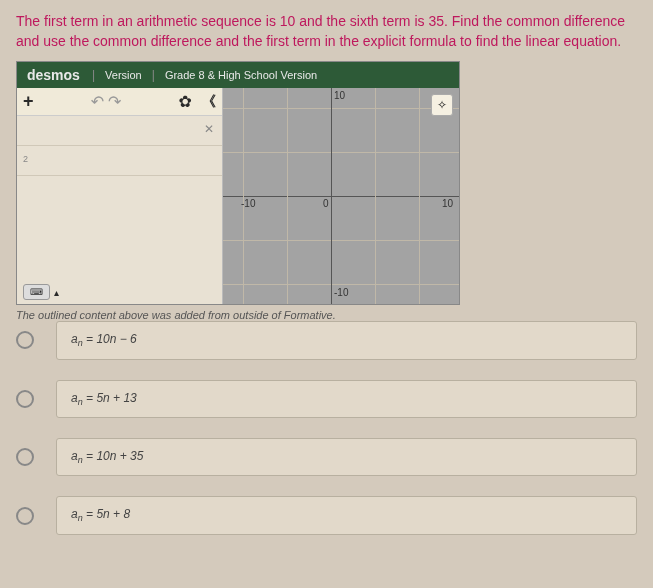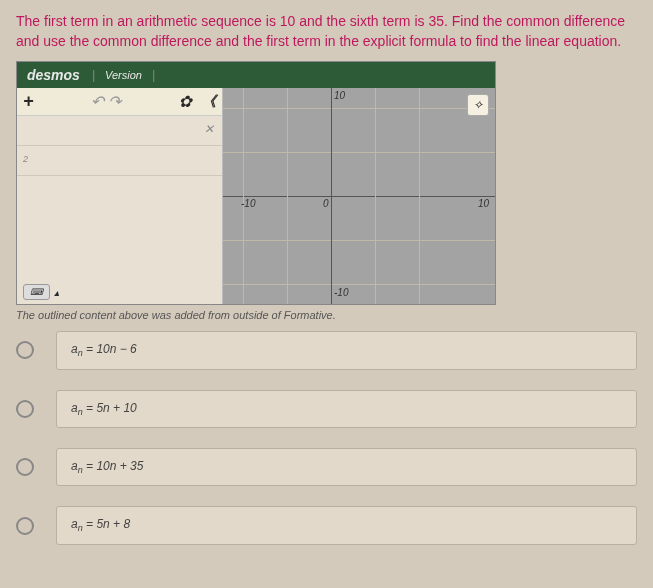--- a/index.html
+++ b/index.html
@@ -12,23 +12,22 @@
       color: #2a2a2a;
     }
     .question-text {
       font-size: 14px;
       line-height: 1.4;
       margin-bottom: 10px;
       color: #be185d;
     }
     .desmos-container {
       border: 1px solid #888;
-      width: 480px;
+      width: 444px;
       margin-bottom: 4px;
-      font-style: italic;
     }
     .desmos-header {
       background: #2d5a37;
       color: #e8e8e8;
       display: flex;
       align-items: center;
       height: 26px;
       font-size: 12px;
     }
     .desmos-brand {
@@ -162,21 +161,21 @@
       display: flex;
       align-items: center;
       justify-content: center;
       font-size: 12px;
       cursor: pointer;
     }
     .attribution {
       font-size: 11px;
       font-style: italic;
       color: #555;
-      margin-bottom: 10px;
+      margin-bottom: 0;
     }
     .answer-row {
       display: flex;
       align-items: center;
       margin-bottom: 20px;
     }
     .radio-circle {
       width: 18px;
       height: 18px;
       border: 2px solid #888;
@@ -204,20 +203,21 @@
 <body>
 
 <div class="question-text">The first term in an arithmetic sequence is 10 and the sixth term is 35. Find the common difference and use the common difference and the first term in the explicit formula to find the linear equation.</div>
 
 <div class="desmos-container">
   <div class="desmos-header">
     <span class="desmos-brand">desmos</span>
     <span class="desmos-divider">|</span>
     <span class="desmos-tab">Version</span>
     <span class="desmos-divider">|</span>
+    <span class="desmos-tab">Grade 8 &amp; High School Version</span>
   </div>
   <div class="desmos-body">
     <div class="desmos-sidebar">
       <div class="sidebar-toolbar">
         <span class="toolbar-plus">+</span>
         <span class="toolbar-undo-redo">
           <span>↶</span>
           <span>↷</span>
         </span>
         <span class="toolbar-right">
@@ -264,21 +264,21 @@
 <div class="answer-row">
   <div class="radio-circle"></div>
   <div class="answer-box">
     <span>a</span><span class="sub">n</span><span> = 10n − 6</span>
   </div>
 </div>
 
 <div class="answer-row">
   <div class="radio-circle"></div>
   <div class="answer-box">
-    <span>a</span><span class="sub">n</span><span> = 5n + 10</span>
+    <span>a</span><span class="sub">n</span><span> = 5n + 13</span>
   </div>
 </div>
 
 <div class="answer-row">
   <div class="radio-circle"></div>
   <div class="answer-box">
     <span>a</span><span class="sub">n</span><span> = 10n + 35</span>
   </div>
 </div>
 

